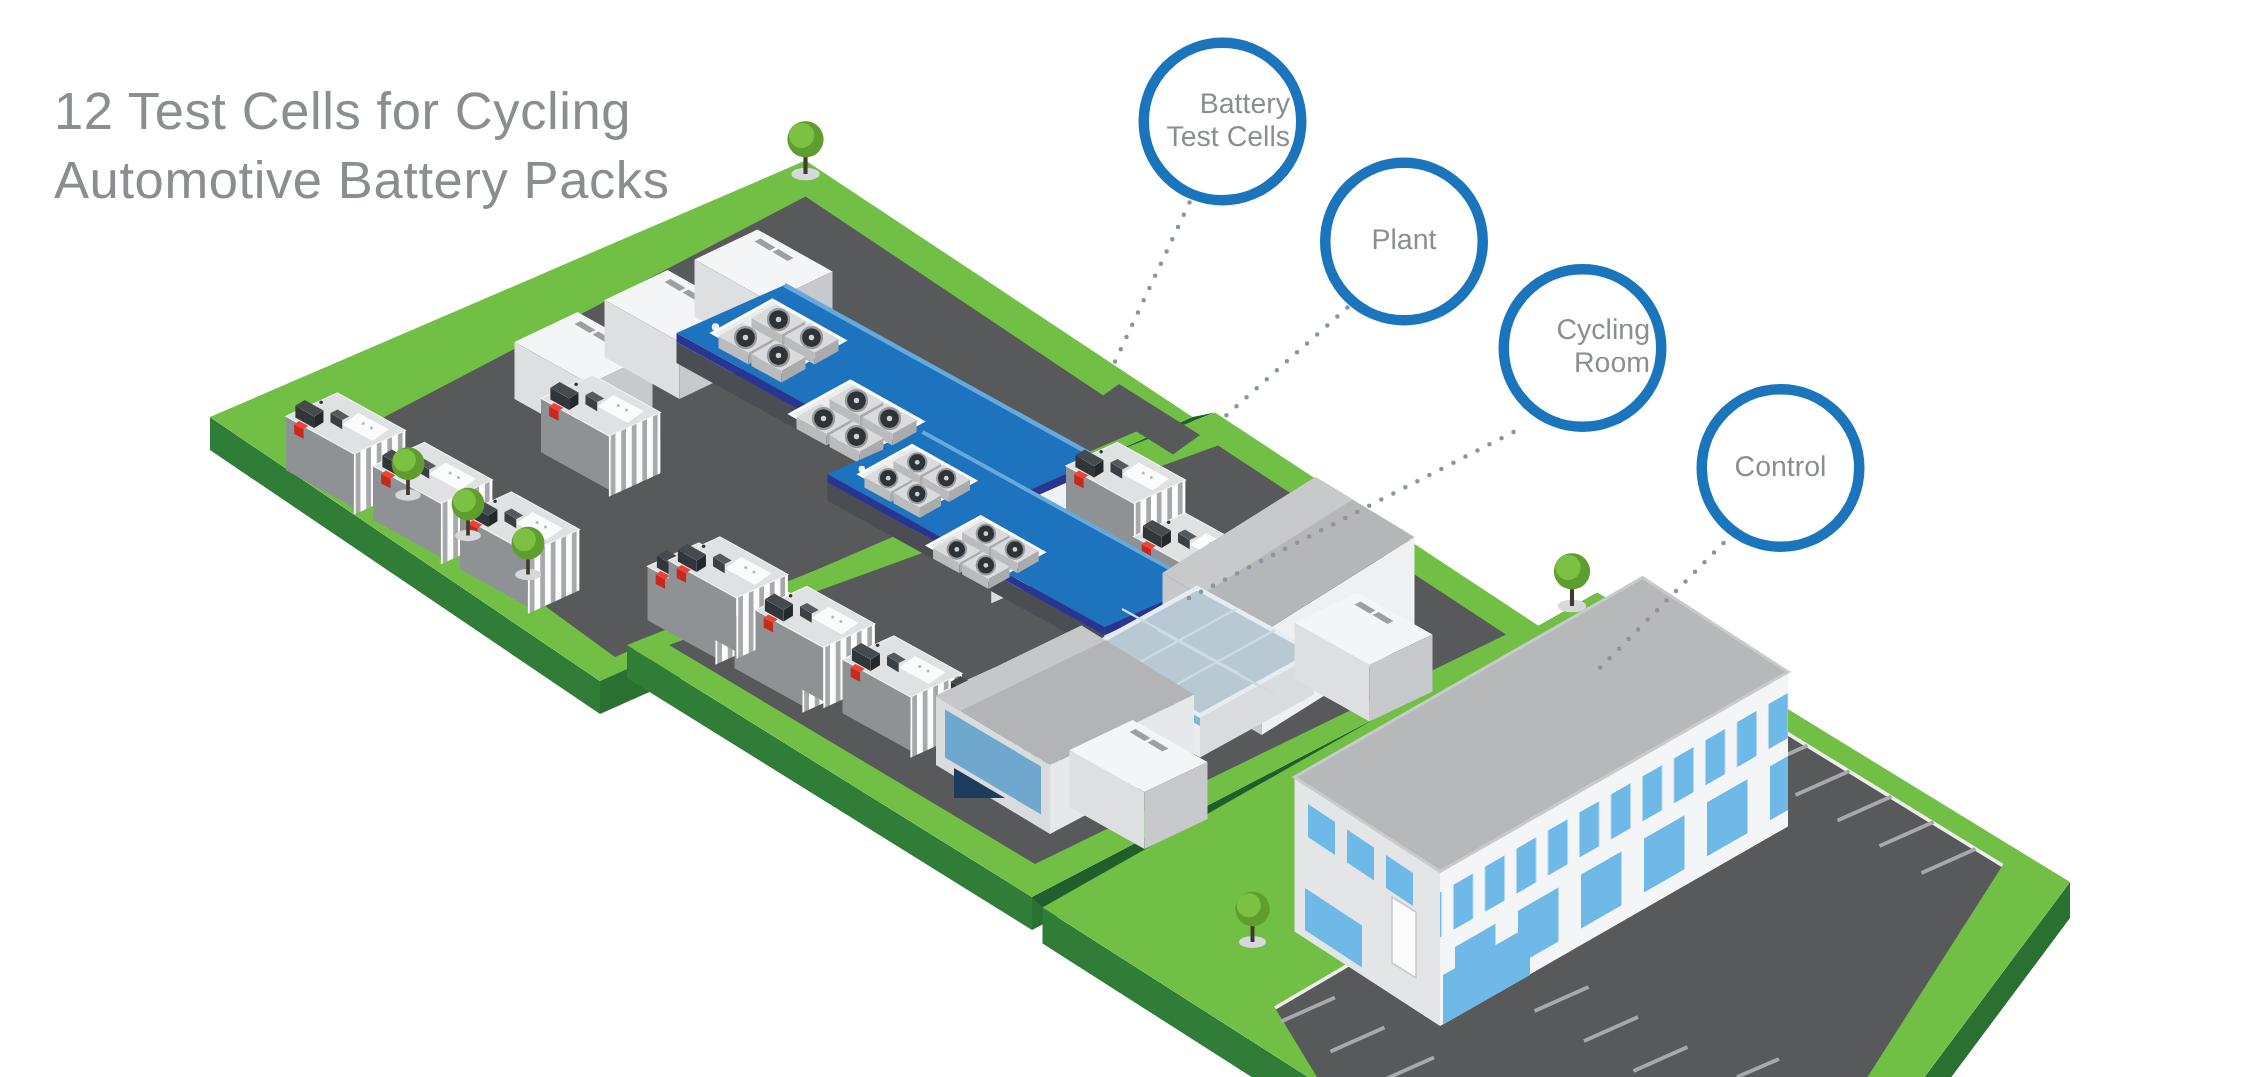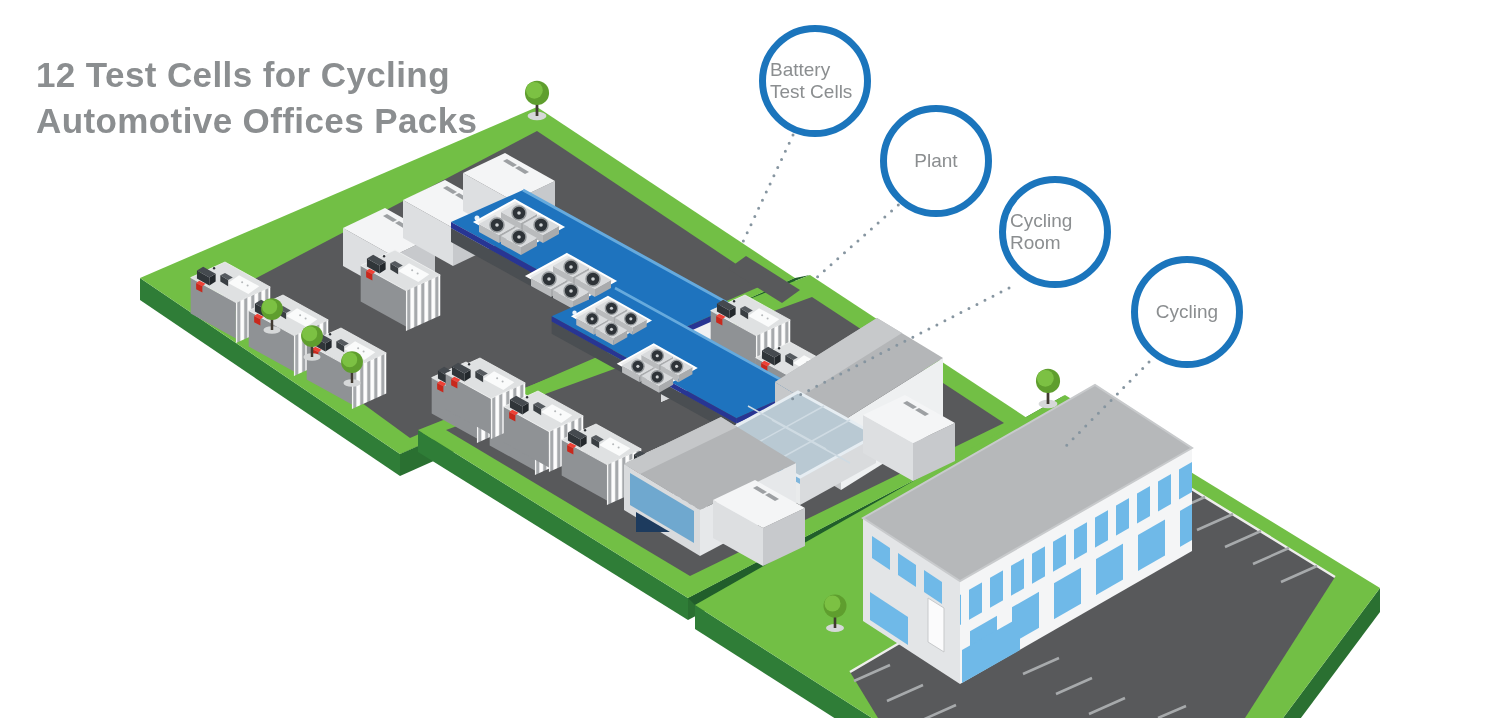--- a/index.html
+++ b/index.html
@@ -9,26 +9,26 @@
   }
   *{margin:0;padding:0;box-sizing:border-box;}
   body{font-family:"Liberation Sans", sans-serif;background:#ffffff;}
   .stage{
     position:relative;width:1500px;height:718px;background:#ffffff;overflow:hidden;
   }
   .scene-svg{position:absolute;left:0;top:0;}
   .page-title{
     position:absolute;left:36px;top:52px;
     font-size:35px;line-height:1.32;letter-spacing:.4px;
-    color:var(--text-gray);font-weight:700;
+    color:var(--text-gray);font-weight:400;
   }
   .callout{
     position:absolute;width:112px;height:112px;border-radius:50%;
     background:#ffffff;border:7px solid var(--accent-blue);
-    display:flex;align-items:center;justify-content:center;text-align:left;
+    display:flex;align-items:center;justify-content:center;text-align:right;
     color:var(--text-gray);font-size:19px;line-height:1.15;padding:0 4px;
   }
   .callout-btc{left:759px;top:25px;}
   .callout-plant{left:880px;top:105px;}
   .callout-control{left:999px;top:176px;}
   .callout-offices{left:1131px;top:256px;}
 </style>
 </head>
 <body>
 
@@ -262,29 +262,29 @@
     <g stroke="#8695a0" stroke-width="3" stroke-linecap="round" stroke-dasharray="0 9" fill="none">
       <line x1="793" y1="135" x2="741" y2="246"></line>
       <line x1="905" y1="199" x2="814" y2="280"></line>
       <line x1="1009" y1="288" x2="790" y2="400"></line>
       <line x1="1149" y1="362" x2="1066" y2="446"></line>
     </g>
   </svg>
 
   <div class="page-title">
     <div>12 Test Cells for Cycling</div>
-    <div>Automotive Offices Packs</div>
+    <div>Automotive Battery Packs</div>
   </div>
 
   <div class="callout callout-btc">
     <span>Battery Test Cells</span>
   </div>
   <div class="callout callout-plant">
     <span>Plant</span>
   </div>
   <div class="callout callout-control">
     <span>Cycling Room</span>
   </div>
   <div class="callout callout-offices">
-    <span>Cycling</span>
+    <span>Control</span>
   </div>
 
 </div>
 
 </body></html>

